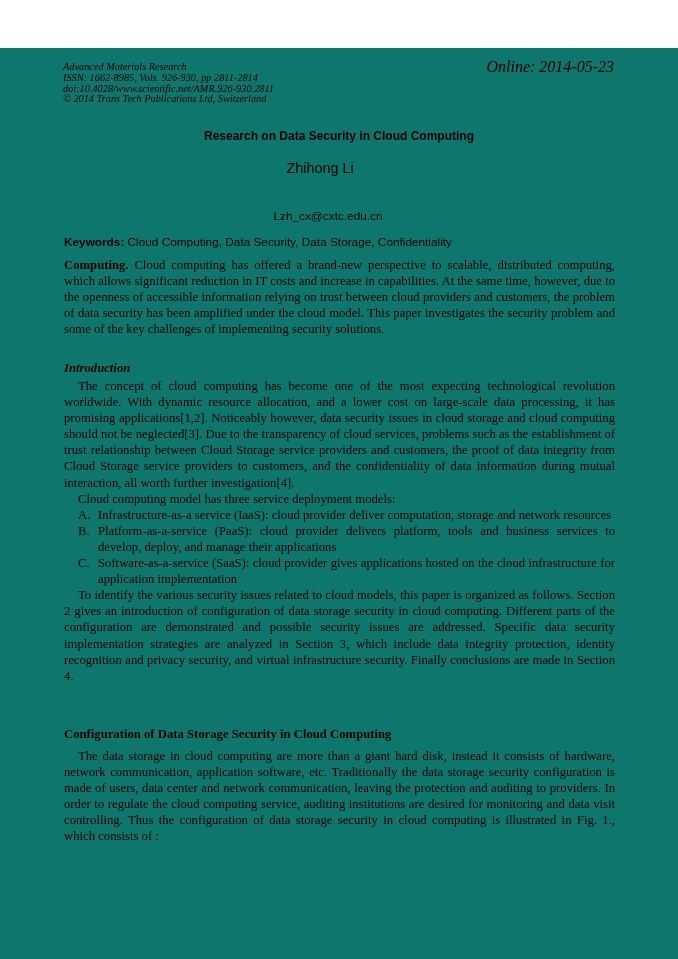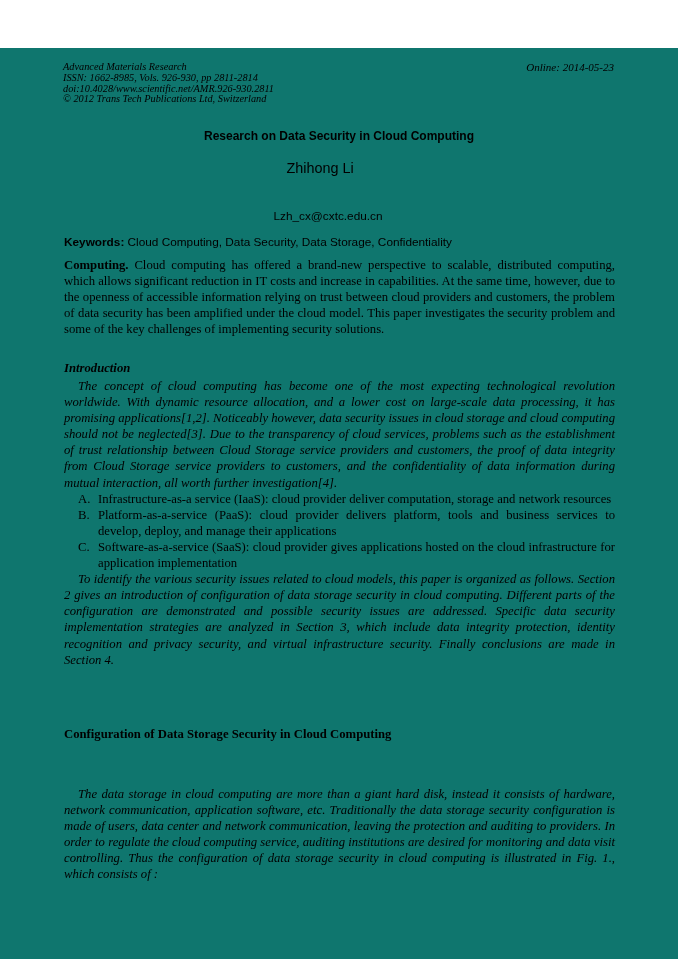--- a/index.html
+++ b/index.html
@@ -1,48 +1,48 @@
 <!DOCTYPE html>
 <html><head>
 <meta charset="utf-8">
 <style>
   html, body { margin: 0; padding: 0; background: #ffffff; }
   body { width: 678px; height: 959px; position: relative; overflow: hidden; color: #000; }
   .page { position: absolute; left: 0; top: 0; width: 678px; height: 959px; background: #0f766e; margin-top: 48px; }
   .hdr-left { position: absolute; left: 63px; top: 14px; font-family: "Liberation Serif", serif; font-style: italic; font-size: 10.3px; line-height: 10.8px; }
   .hdr-left div { white-space: nowrap; }
-  .hdr-right { position: absolute; right: 64px; top: 14px; font-family: "Liberation Serif", serif; font-style: italic; font-size: 11px; line-height: 10.8px; }
+  .hdr-right { position: absolute; right: 64px; top: 14px; font-family: "Liberation Serif", serif; font-style: italic; font-size: 16px; line-height: 10.8px; }
   .title { position: absolute; left: 0; width: 678px; top: 81px; text-align: center; font-family: "Liberation Sans", sans-serif; font-weight: bold; font-size: 12px; }
   .author { position: absolute; left: 0; width: 640px; top: 112px; text-align: center; font-family: "Liberation Sans", sans-serif; font-size: 14.4px; }
   .affil { position: absolute; left: 0; width: 678px; top: 137px; text-align: center; font-family: "Liberation Sans", sans-serif; font-size: 11.8px; }
   .email { position: absolute; left: 0; width: 656px; top: 161px; text-align: center; font-family: "Liberation Sans", sans-serif; font-size: 11.8px; }
   .keywords { position: absolute; left: 64px; top: 187px; font-family: "Liberation Sans", sans-serif; font-size: 11.8px; white-space: nowrap; }
   .keywords b { font-weight: bold; }
   .body-text { position: absolute; left: 64px; width: 551px; font-family: "Liberation Serif", serif; font-size: 12.7px; line-height: 16.1px; text-align: justify; }
   .abstract { top: 209px; }
   .abstract b { font-weight: bold; }
   .sec-head { position: absolute; left: 64px; font-family: "Liberation Serif", serif; font-weight: bold; font-size: 12.7px; white-space: nowrap; }
   .p-indent { text-indent: 14px; margin: 0; }
   .list { margin: 0; padding: 0; list-style: none; }
   .list li { position: relative; padding-left: 34px; margin: 0; }
   .list li .lbl { position: absolute; left: 14px; top: 0; }
   .intro-body { top: 330px; }
-  .config-body { top: 738px; }
-  p { margin: 0; font-style: italic; }
+  .config-body { top: 700px; }
+  p { margin: 0; }
 </style>
 </head>
 <body>
 
 <div class="page">
 
   <div class="hdr-left">
     <div>Advanced Materials Research</div>
     <div>ISSN: 1662-8985, Vols. 926-930, pp 2811-2814</div>
     <div>doi:10.4028/www.scientific.net/AMR.926-930.2811</div>
-    <div>© 2012 Trans Tech Publications Ltd, Switzerland</div>
+    <div>© 2014 Trans Tech Publications Ltd, Switzerland</div>
   </div>
   <div class="hdr-right">Online: 2014-05-23</div>
 
   <div class="title">Research on Data Security in Cloud Computing</div>
   <div class="author">Zhihong Li</div>
   <div class="email">Lzh_cx@cxtc.edu.cn</div>
 
   <div class="keywords">
     <b>Keywords:</b>
     <span>Cloud Computing, Data Security, Data Storage, Confidentiality</span>
@@ -50,20 +50,21 @@
 
   <div class="body-text abstract">
     <b>Computing.</b>
     <span>Cloud computing has offered a brand-new perspective to scalable, distributed computing, which allows significant reduction in IT costs and increase in capabilities. At the same time, however, due to the openness of accessible information relying on trust between cloud providers and customers, the problem of data security has been amplified under the cloud model. This paper investigates the security problem and some of the key challenges of implementing security solutions.</span>
   </div>
 
   <div class="sec-head" style="top:313px;font-style:italic;">Introduction</div>
 
   <div class="body-text intro-body">
     <p class="p-indent">The concept of cloud computing has become one of the most expecting technological revolution worldwide. With dynamic resource allocation, and a lower cost on large-scale data processing, it has promising applications[1,2]. Noticeably however, data security issues in cloud storage and cloud computing should not be neglected[3]. Due to the transparency of cloud services, problems such as the establishment of trust relationship between Cloud Storage service providers and customers, the proof of data integrity from Cloud Storage service providers to customers, and the confidentiality of data information during mutual interaction, all worth further investigation[4].</p>
+    <p class="p-indent">Cloud computing model has three service deployment models:</p>
     <ul class="list">
       <li>
         <span class="lbl">A.</span>
         <span>Infrastructure-as-a service (IaaS): cloud provider deliver computation, storage and network resources</span>
       </li>
       <li>
         <span class="lbl">B.</span>
         <span>Platform-as-a-service (PaaS): cloud provider delivers platform, tools and business services to develop, deploy, and manage their applications</span>
       </li>
       <li>

